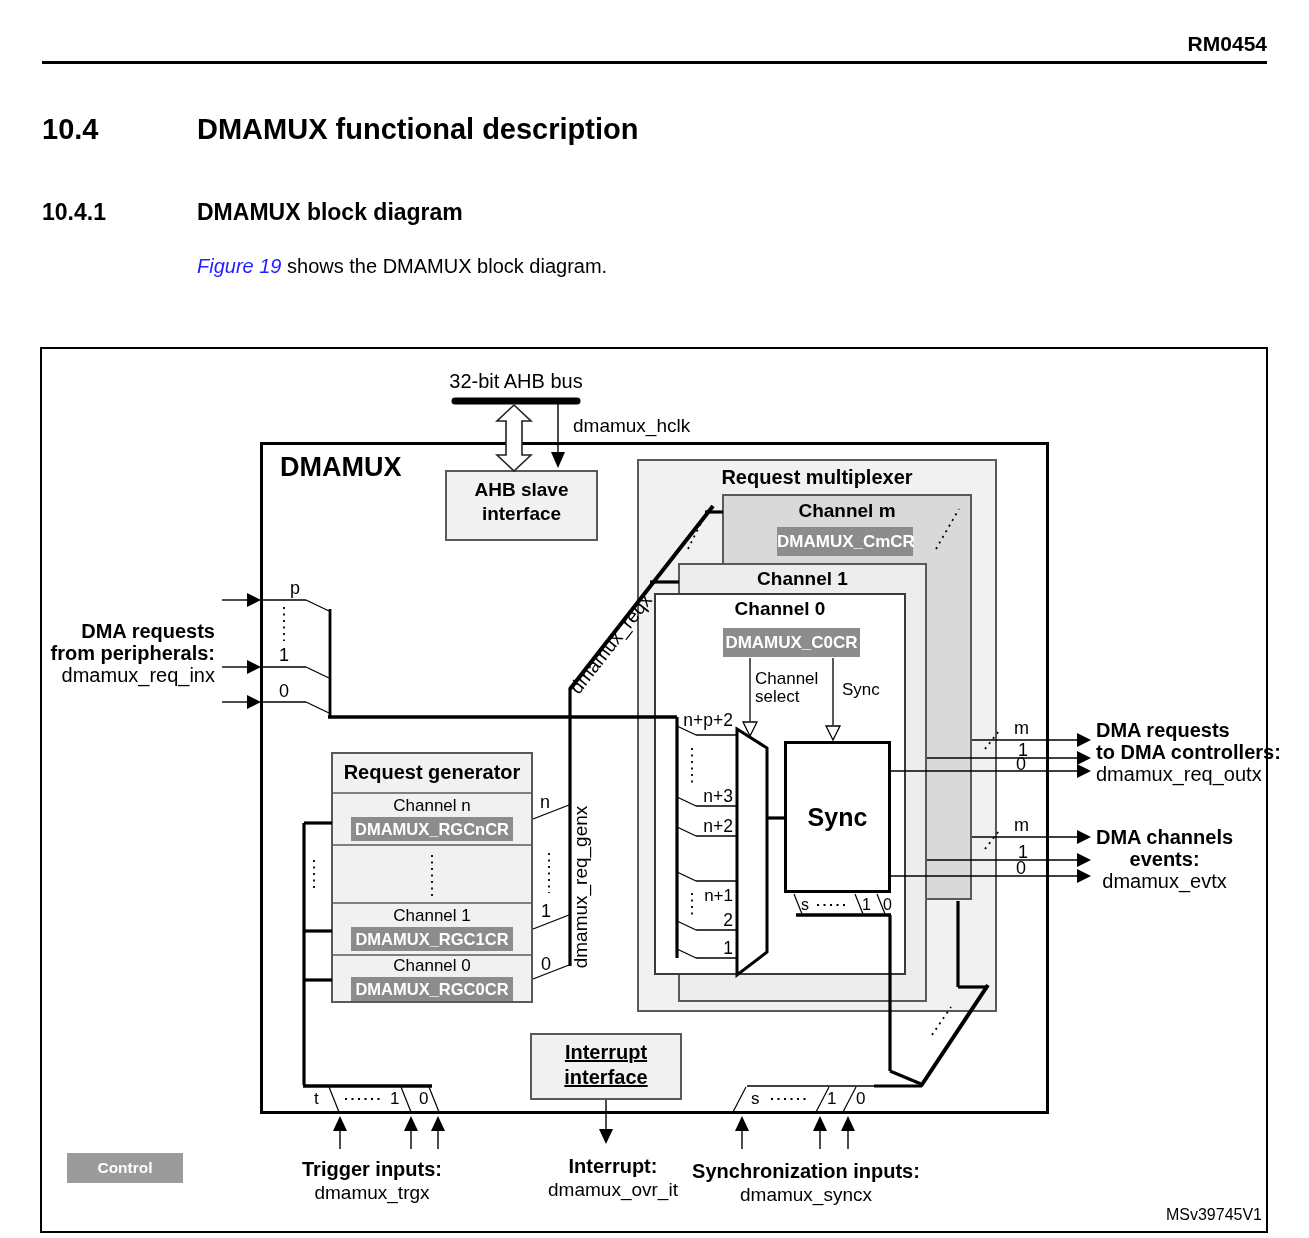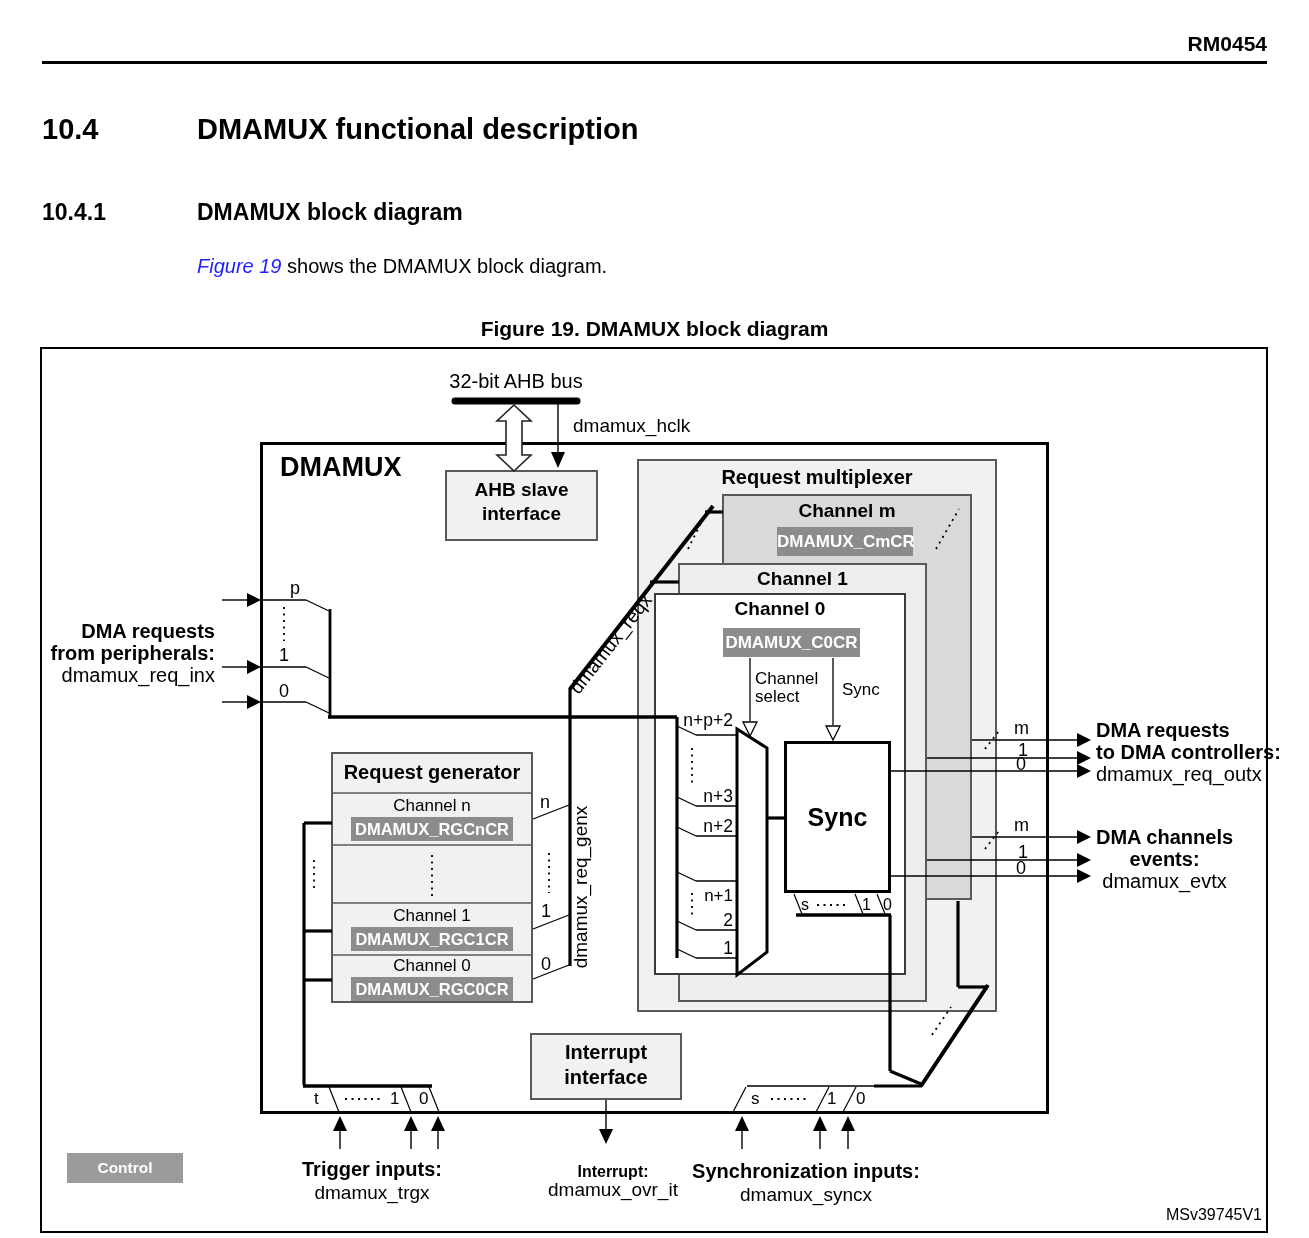--- a/index.html
+++ b/index.html
@@ -32,21 +32,20 @@
   <div class="abs b" style="left:42px;top:113px;font-size:29px;">10.4</div>
   <div class="abs b" style="left:197px;top:113px;font-size:29px;">DMAMUX functional description</div>
 
   <div class="abs b" style="left:42px;top:199px;font-size:23px;">10.4.1</div>
   <div class="abs b" style="left:197px;top:199px;font-size:23px;">DMAMUX block diagram</div>
 
   <div class="abs" style="left:197px;top:255px;font-size:20px;">
     <a class="link" href="#">Figure 19</a><span> shows the DMAMUX block diagram.</span>
   </div>
 
-  <div class="abs b ctr" style="left:0px;top:317px;width:1309px;font-size:21px;">Figure 19. DMAMUX block diagram</div>
 
   <div class="layer-boxes">
     <div class="box" style="left:40px;top:347px;width:1228px;height:886px;border:2.5px solid #000;background:#fff;"></div>
     <div class="box" style="left:260px;top:442px;width:789px;height:672px;border:3px solid #000;background:#fff;"></div>
 
     <div class="box fill-light" style="left:637px;top:459px;width:360px;height:553px;"></div>
     <div class="box fill-m" style="left:722px;top:494px;width:250px;height:406px;"></div>
     <div class="box fill-1" style="left:678px;top:563px;width:249px;height:439px;"></div>
     <div class="box fill-0" style="left:654px;top:593px;width:252px;height:382px;"></div>
 
@@ -253,22 +252,22 @@
       <div class="b">events:</div>
       <div>dmamux_evtx</div>
     </div>
 
     <div class="abs" style="left:314px;top:1089px;font-size:17px;">t</div>
     <div class="abs" style="left:390px;top:1089px;font-size:17px;">1</div>
     <div class="abs" style="left:419px;top:1089px;font-size:17px;">0</div>
     <div class="abs ctr" style="left:292px;top:1158px;width:160px;font-size:20px;text-align:center;"><span class="b">Trigger inputs:</span></div>
     <div class="abs ctr" style="left:292px;top:1182px;width:160px;font-size:19px;">dmamux_trgx</div>
 
-    <div class="abs b ctr" style="left:532px;top:1040px;width:148px;font-size:20px;line-height:25px;"><span>Interrupt</span><br><span>interface</span></div>
-    <div class="abs ctr" style="left:533px;top:1155px;width:160px;font-size:16px;margin-top:8px;"><span class="b">Interrupt:</span></div>
+    <div class="abs b ctr" style="left:532px;top:1040px;width:148px;font-size:20px;line-height:25px;text-decoration:underline;"><span>Interrupt</span><br><span>interface</span></div>
+    <div class="abs ctr" style="left:533px;top:1155px;width:160px;font-size:20px;"><span class="b">Interrupt:</span></div>
     <div class="abs ctr" style="left:533px;top:1179px;width:160px;font-size:19px;">dmamux_ovr_it</div>
 
     <div class="abs" style="left:751px;top:1089px;font-size:17px;">s</div>
     <div class="abs" style="left:827px;top:1089px;font-size:17px;">1</div>
     <div class="abs" style="left:856px;top:1089px;font-size:17px;">0</div>
     <div class="abs ctr" style="left:686px;top:1160px;width:240px;font-size:20px;"><span class="b">Synchronization inputs:</span></div>
     <div class="abs ctr" style="left:686px;top:1184px;width:240px;font-size:19px;">dmamux_syncx</div>
 
     <div class="abs rt" style="left:1100px;top:1206px;width:162px;font-size:16px;">MSv39745V1</div>
   </div>

